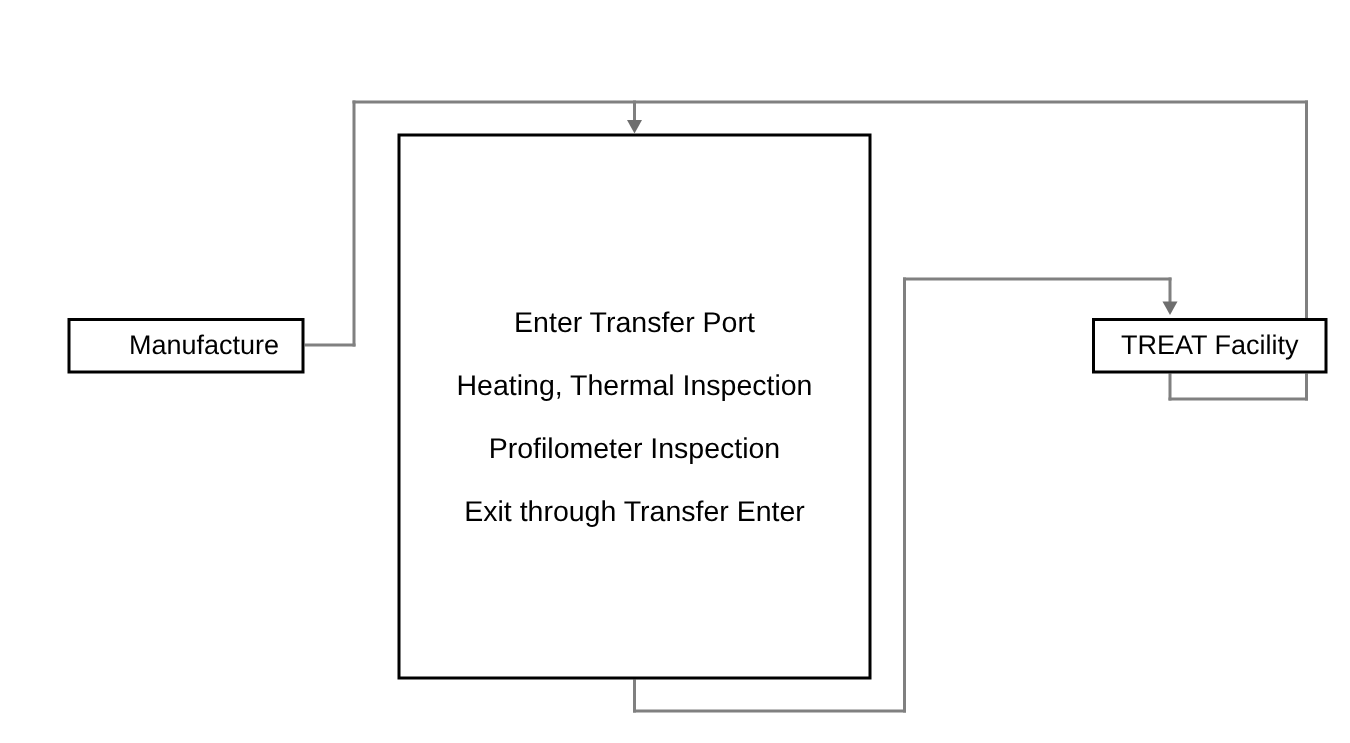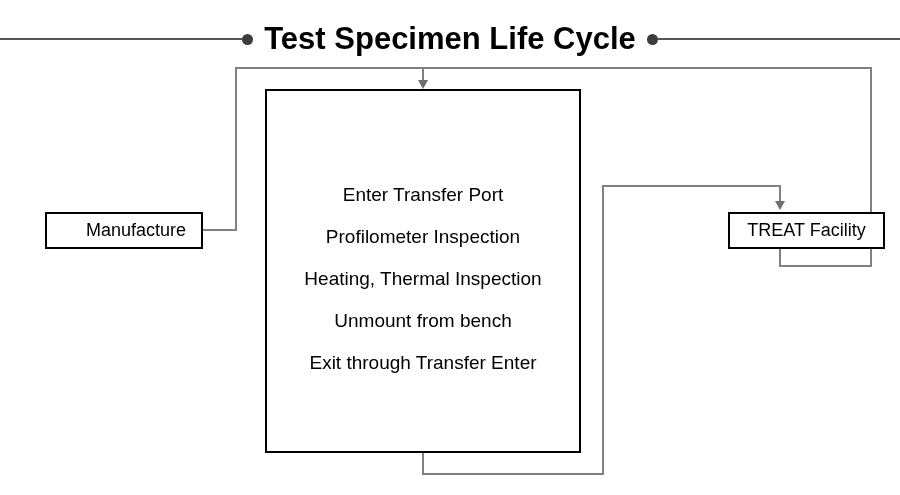--- a/index.html
+++ b/index.html
@@ -124,27 +124,20 @@
     border-right: 5px solid transparent;
     border-top: 9px solid #6e6e6e;
     z-index: 2;
   }
 </style>
 </head>
 <body>
 
 <div id="canvas">
 
-  <div class="title-band">
-    <div class="title-rule"></div>
-    <div class="title-dot"></div>
-    <div class="title-text">Test Specimen Life Cycle</div>
-    <div class="title-dot"></div>
-    <div class="title-rule"></div>
-  </div>
 
   <div class="conn conn-h" style="left:203px; top:229px; width:34px;"></div>
 
   <div class="conn conn-v" style="left:235px; top:67px; height:164px;"></div>
 
   <div class="conn conn-h" style="left:235px; top:67px; width:637px;"></div>
 
   <div class="conn conn-v" style="left:422px; top:67px; height:15px;"></div>
   <div class="arrow-head" style="left:418px; top:80px;"></div>
 
@@ -154,23 +147,22 @@
   <div class="conn conn-h" style="left:602px; top:185px; width:179px;"></div>
   <div class="conn conn-v" style="left:779px; top:185px; height:18px;"></div>
   <div class="arrow-head" style="left:775px; top:201px;"></div>
 
   <div class="conn conn-v" style="left:779px; top:248px; height:19px;"></div>
   <div class="conn conn-h" style="left:779px; top:265px; width:93px;"></div>
   <div class="conn conn-v" style="left:870px; top:67px; height:200px;"></div>
 
   <div class="node-box" id="main-process-box">
     <div class="process-step">Enter Transfer Port</div>
+    <div class="process-step">Heating, Thermal Inspection</div>
     <div class="process-step">Profilometer Inspection</div>
-    <div class="process-step">Heating, Thermal Inspection</div>
-    <div class="process-step">Unmount from bench</div>
     <div class="process-step">Exit through Transfer Enter</div>
   </div>
 
   <div class="node-box" id="manufacture-box">
     <span class="node-label">Manufacture</span>
   </div>
 
   <div class="node-box" id="treat-facility-box">
     <span class="node-label">TREAT Facility</span>
   </div>

